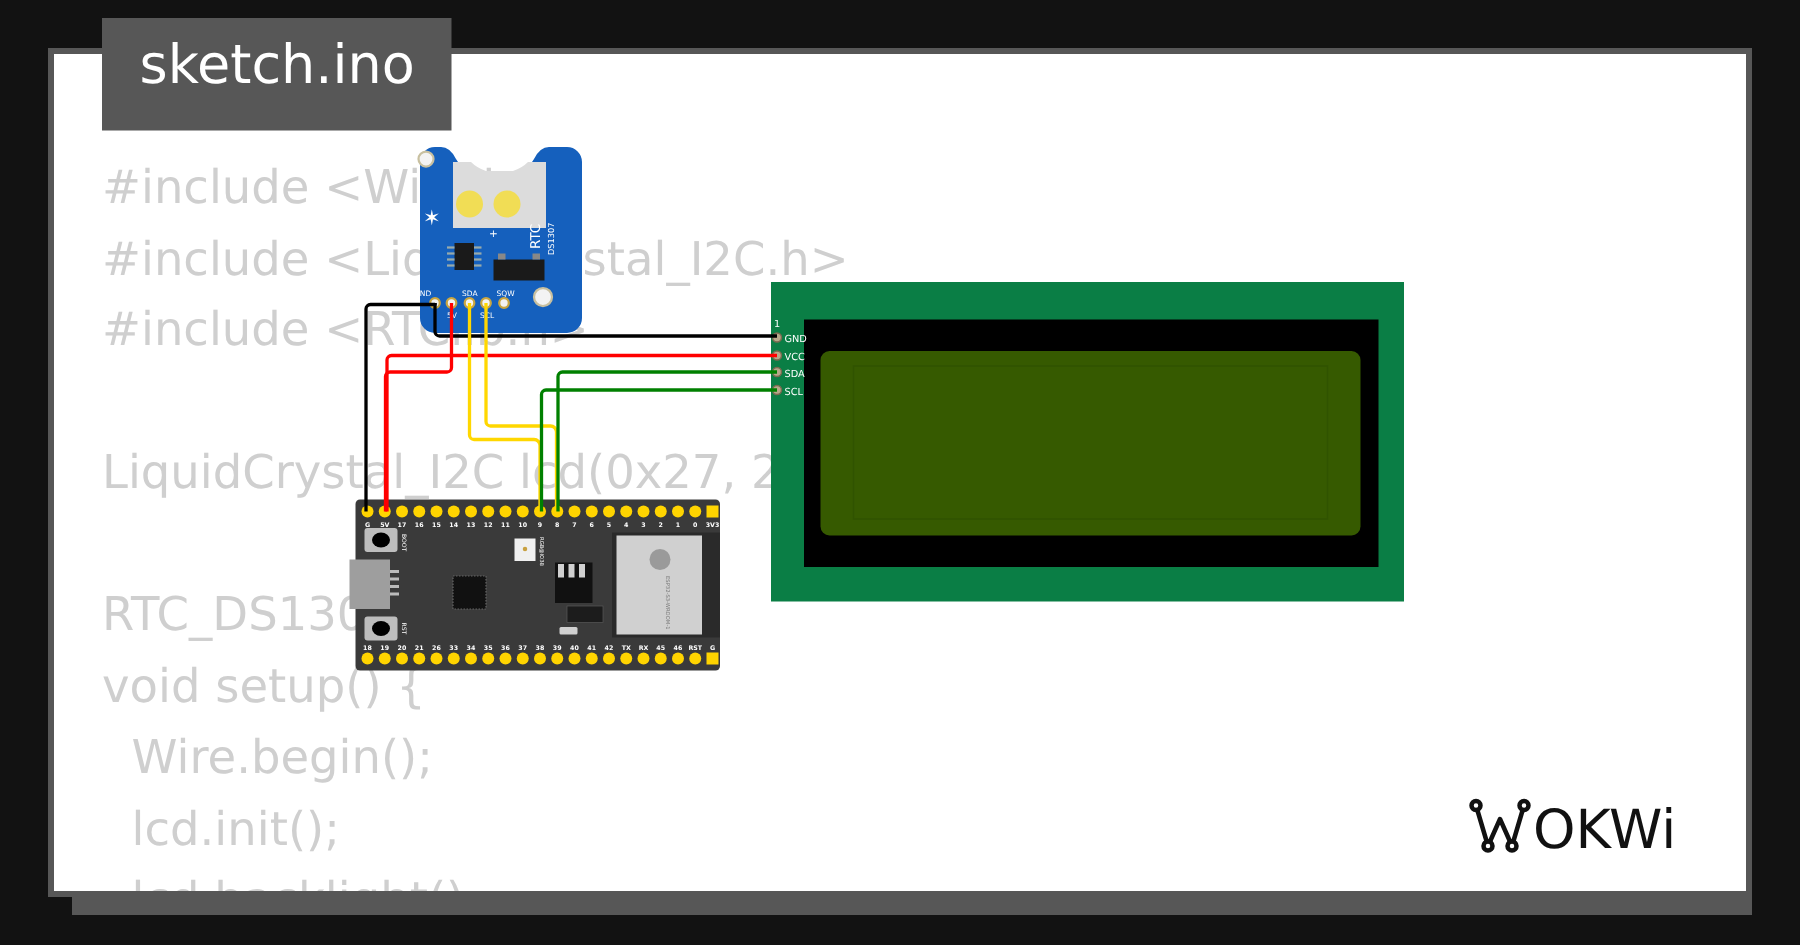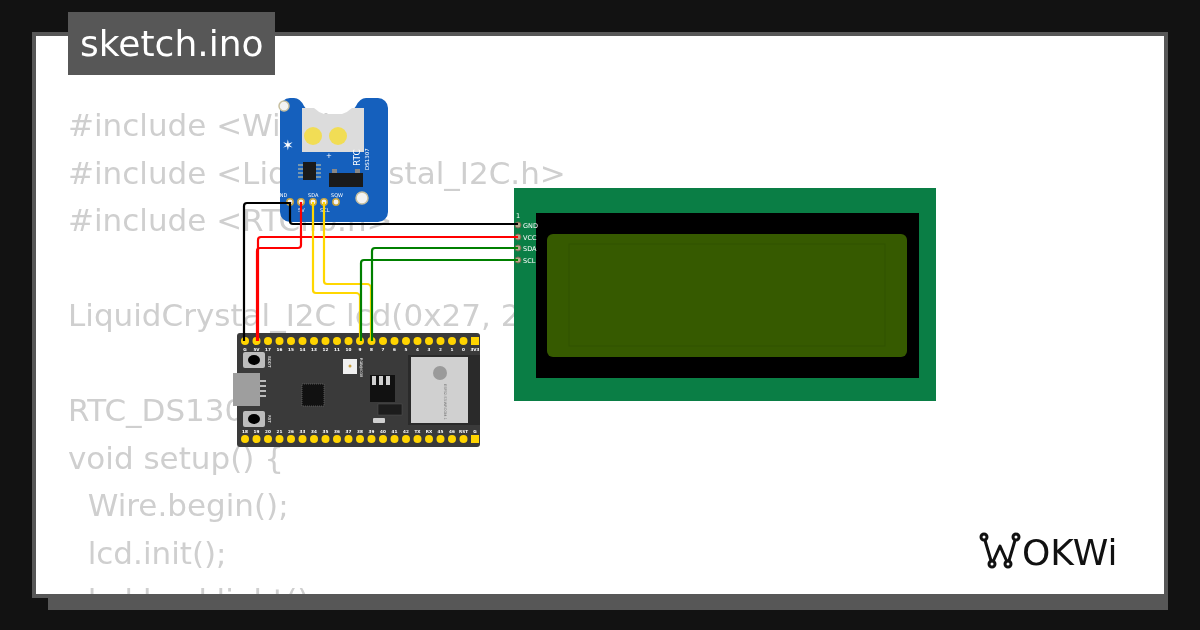--- a/index.html
+++ b/index.html
@@ -14,22 +14,22 @@
   }
   .card-frame {
     position: absolute; left: 32px; top: 32px; width: 1136px; height: 566px;
     background: #575757;
   }
   .card {
     position: absolute; left: 36px; top: 36px; width: 1128px; height: 558px;
     background: #ffffff; overflow: hidden;
   }
   .title-tab {
-    position: absolute; left: 68px; top: 12px; height: 63px;
-    padding: 0 12px; background: #575757; color: #ffffff;
+    position: absolute; left: 68px; top: 12px; height: 75px;
+    padding: 0 25px; background: #575757; color: #ffffff;
     font-family: "DejaVu Sans", sans-serif; font-size: 36px; line-height: 63px;
     z-index: 5;
   }
   .code {
     position: absolute; left: 32px; top: 66px; margin: 0;
     font-family: "DejaVu Sans", sans-serif; font-size: 31px;
     line-height: 47.5px; color: #cfcfcf; white-space: pre;
   }
   .code .line { display: block; height: 47.5px; }
   .diagram { position: absolute; left: 0; top: 0; width: 1200px; height: 630px; z-index: 3; }

